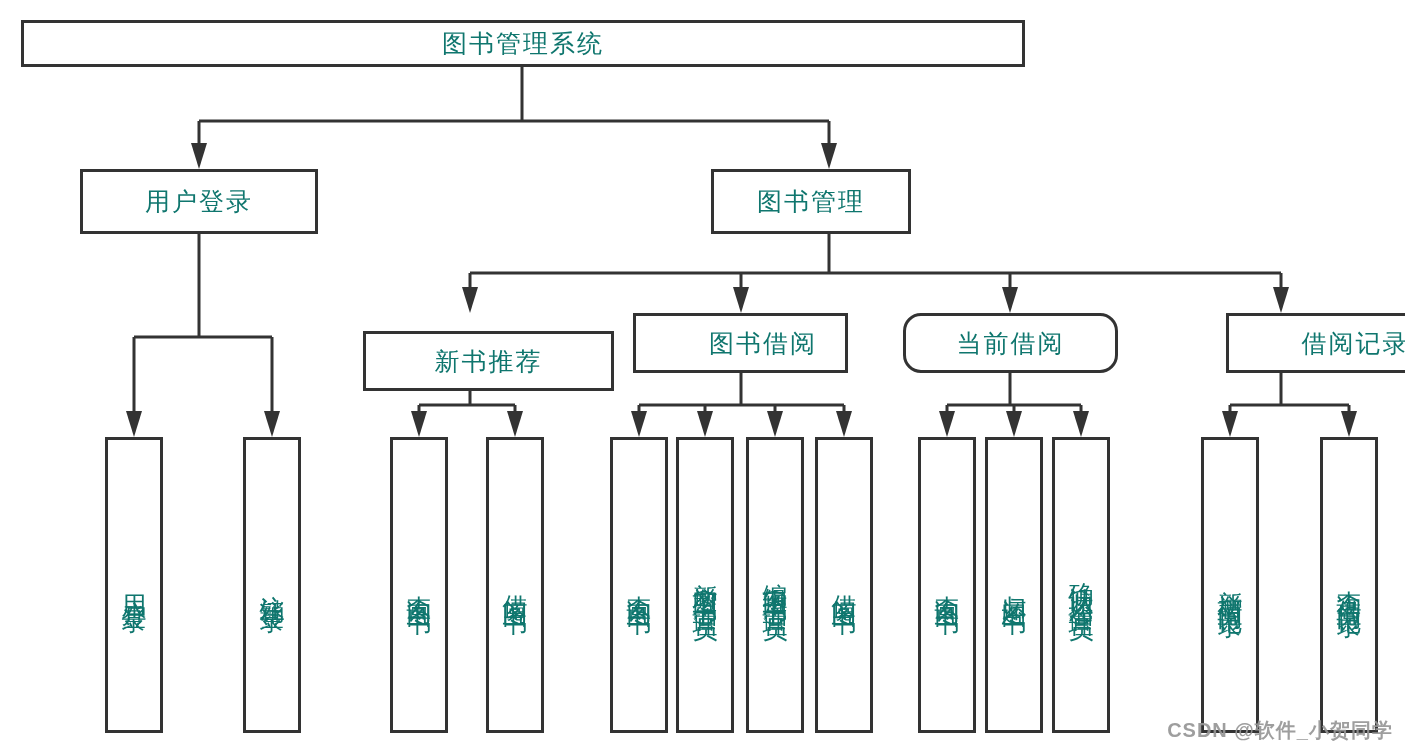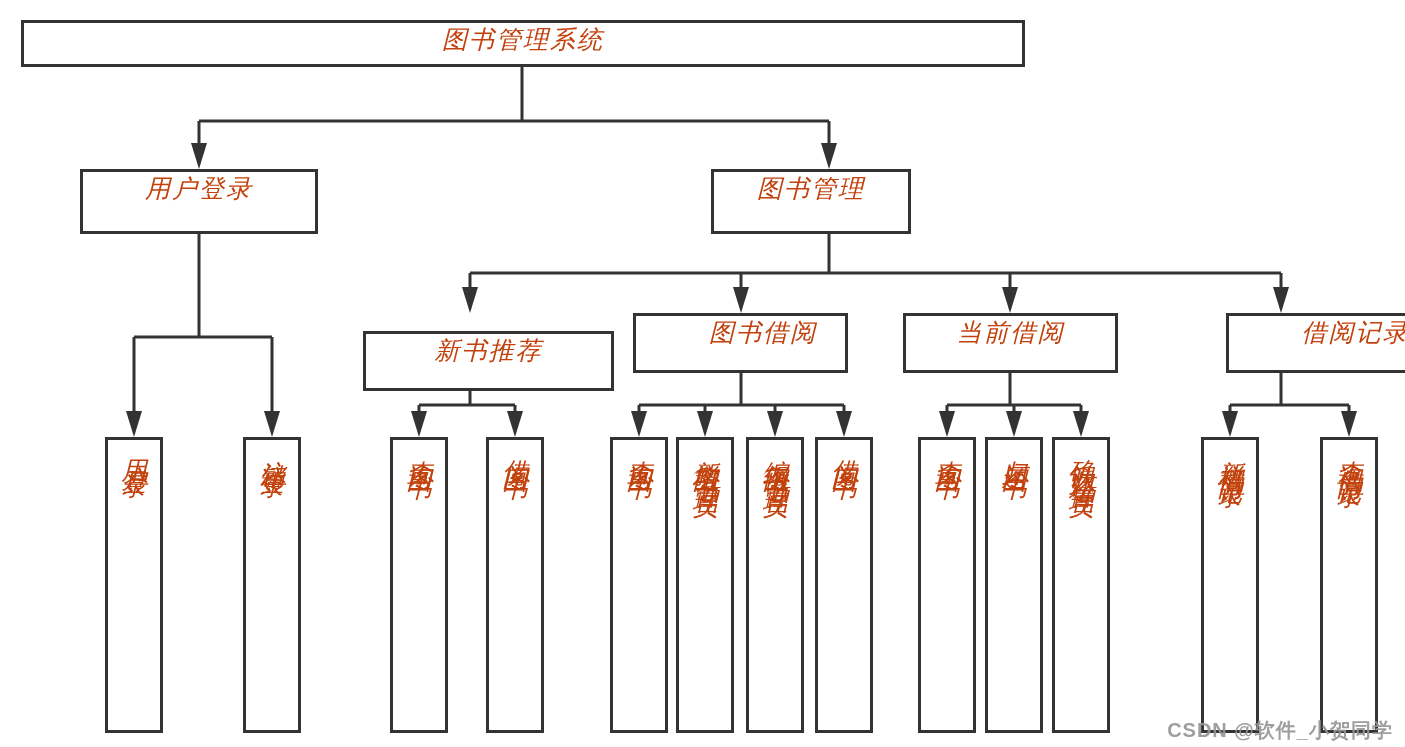--- a/index.html
+++ b/index.html
@@ -20,25 +20,24 @@
     left: 0;
     top: 0;
     z-index: 1;
   }
   .box {
     position: absolute;
     box-sizing: border-box;
     background: #ffffff;
     border: 3px solid #333333;
     display: flex;
-    align-items: flex-start;
+    align-items: center;
     justify-content: center;
-    color: #c2410c;
+    color: #0f766e;
     z-index: 2;
-    font-style: italic;
   }
   .hlabel {
     font-size: 25px;
     letter-spacing: 2px;
     white-space: nowrap;
   }
   .vbox .vlabel {
     writing-mode: vertical-rl;
     text-orientation: mixed;
     font-size: 25px;
@@ -103,21 +102,21 @@
   <div class="box" style="left:711px; top:169px; width:200px; height:65px;">
     <span class="hlabel">图书管理</span>
   </div>
 
   <div class="box" style="left:363px; top:331px; width:251px; height:60px;">
     <span class="hlabel">新书推荐</span>
   </div>
   <div class="box" style="left:633px; top:313px; width:215px; height:60px;padding-left:45px;">
     <span class="hlabel">图书借阅</span>
   </div>
-  <div class="box" style="left:903px; top:313px; width:215px; height:60px;">
+  <div class="box" style="left:903px; top:313px; width:215px; height:60px;border-radius:18px;">
     <span class="hlabel">当前借阅</span>
   </div>
   <div class="box" style="left:1226px; top:313px; width:259px; height:60px;">
     <span class="hlabel">借阅记录</span>
   </div>
 
   <div class="box vbox" style="left:105px; top:437px; width:58px; height:296px;">
     <span class="vlabel">用户登录</span>
   </div>
   <div class="box vbox" style="left:243px; top:437px; width:58px; height:296px;">

